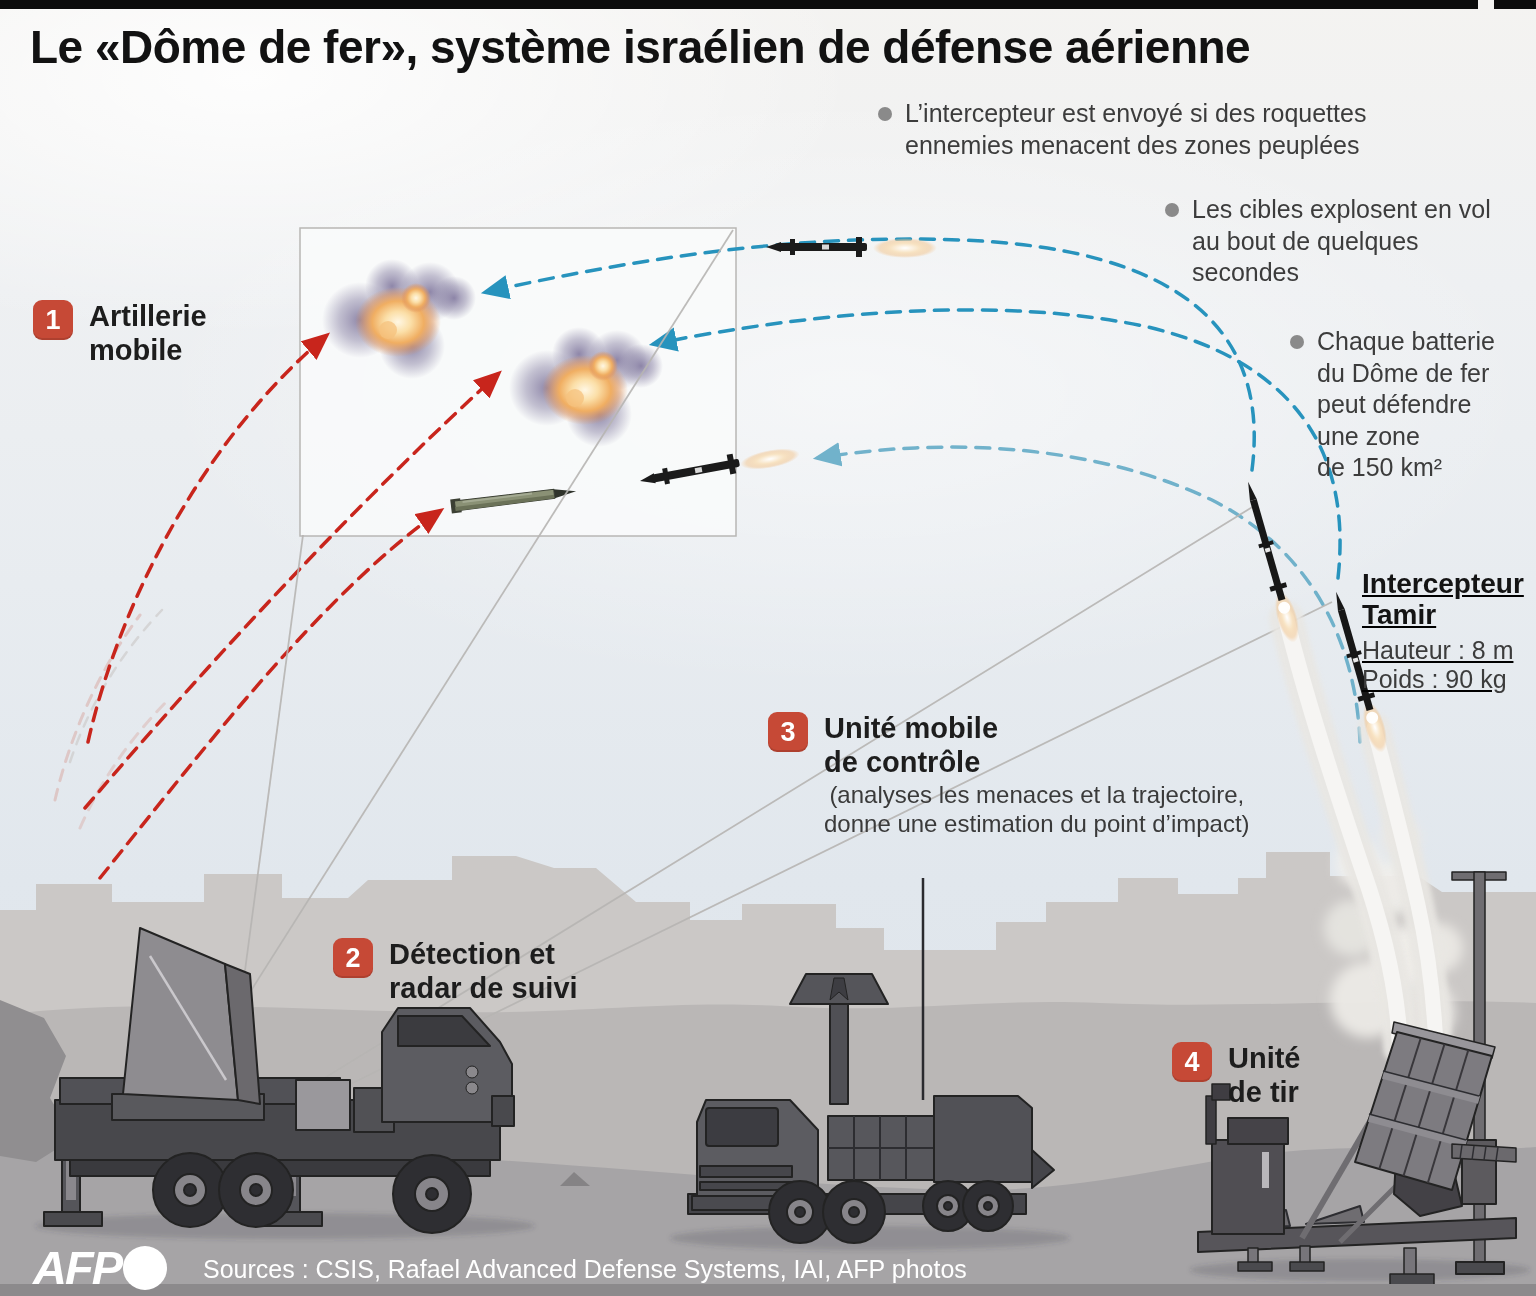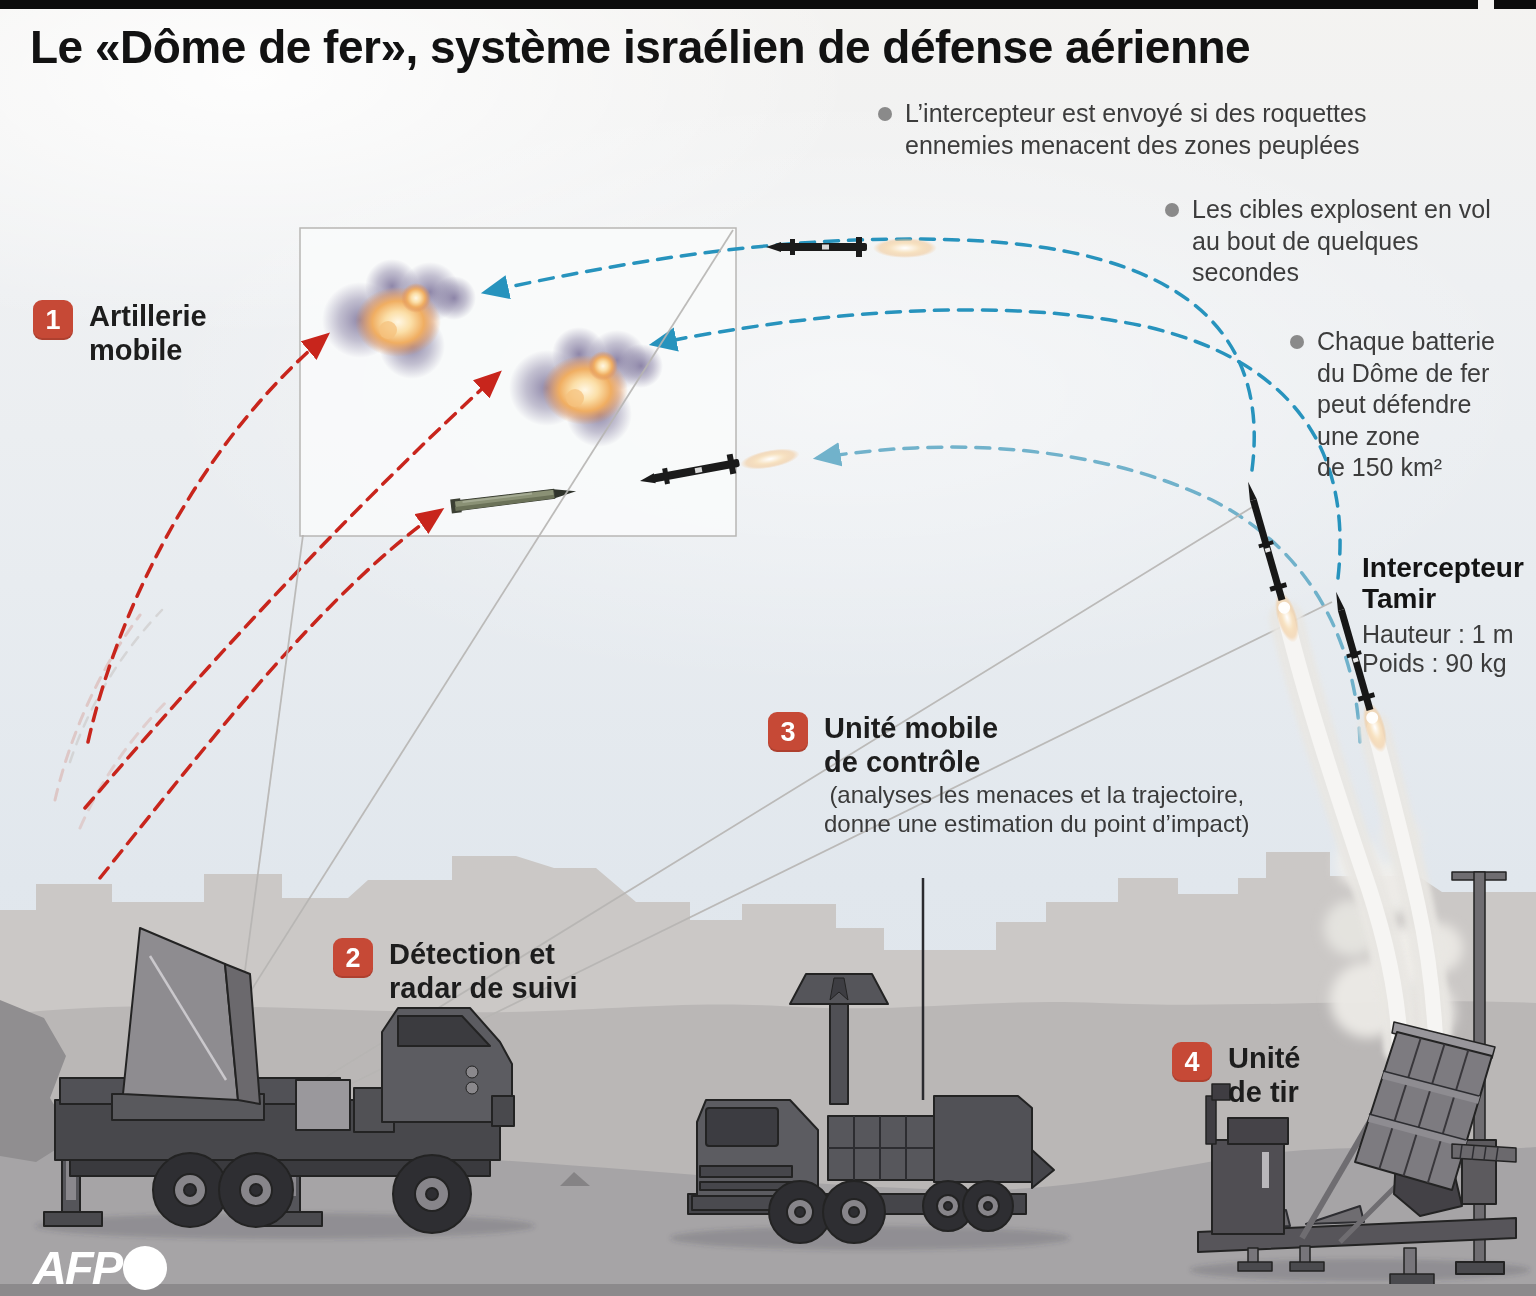--- a/index.html
+++ b/index.html
@@ -32,21 +32,21 @@
     width:40px;height:40px;border-radius:9px;background:#c64936;color:#ffffff;
     font-size:27px;font-weight:bold;display:flex;align-items:center;justify-content:center;
     margin-right:16px;flex:0 0 auto;box-shadow:inset 0 -2px 0 rgba(0,0,0,.12);
   }
   .step .stitle{font-size:29px;font-weight:bold;line-height:1.16;color:#1d1d1d;}
   .step .snote{font-size:24px;line-height:1.2;color:#3a3a3a;margin-top:2px;text-align:center;}
   .step1{left:33px;top:300px;}
   .step2{left:333px;top:938px;}
   .step3{left:768px;top:712px;}
   .step4{left:1172px;top:1042px;}
-  .tamir{position:absolute;left:1362px;top:552px;}
+  .tamir{position:absolute;left:1362px;top:568px;text-decoration:underline;}
   .tamir .tname{font-size:28px;font-weight:bold;line-height:1.12;color:#141414;}
   .tamir .tspec{font-size:25px;line-height:1.18;color:#3c3c3c;margin-top:5px;}
   .footer{position:absolute;left:33px;top:1240px;display:flex;align-items:center;}
   .afp{font-size:47px;font-weight:bold;font-style:italic;letter-spacing:-2px;color:#ffffff;}
   .afp-circle{width:44px;height:44px;border-radius:50%;background:#ffffff;margin-left:2px;}
   .sources{font-size:25px;color:#ffffff;margin-left:36px;margin-top:4px;}
 </style>
 </head>
 <body>
 
@@ -420,23 +420,24 @@
     <span>
       <span class="stitle ml">Unité
 de tir</span>
     </span>
   </div>
 
   <div class="tamir">
     <div class="tname ml">Intercepteur
 Tamir</div>
     <div class="tspec">
-      <div>Hauteur : 1 m</div>
+      <div>Hauteur : 8 m</div>
       <div>Poids : 90 kg</div>
     </div>
   </div>
 
   <div class="footer">
     <span class="afp">AFP</span>
     <span class="afp-circle"></span>
+    <span class="sources">Sources : CSIS, Rafael Advanced Defense Systems, IAI, AFP photos</span>
   </div>
 
 </div>
 
 </body></html>

